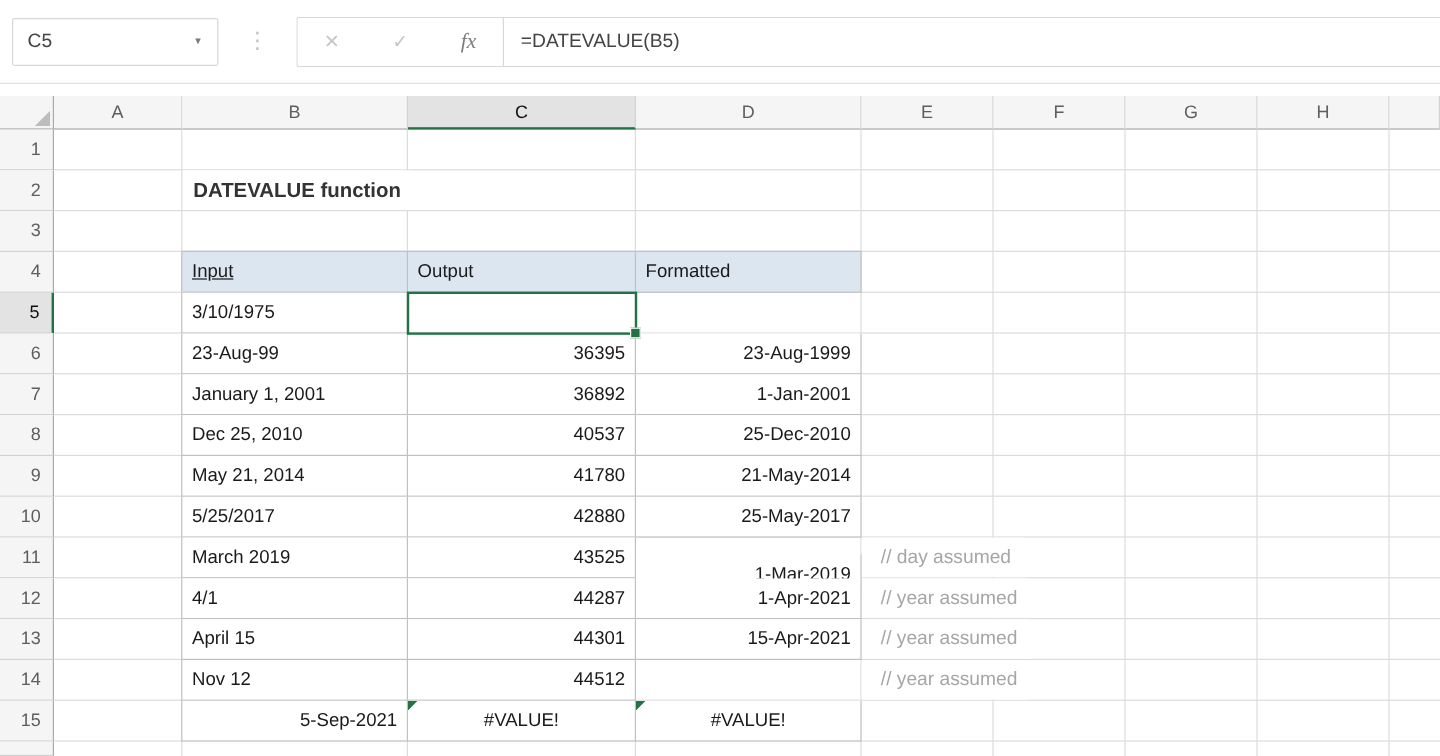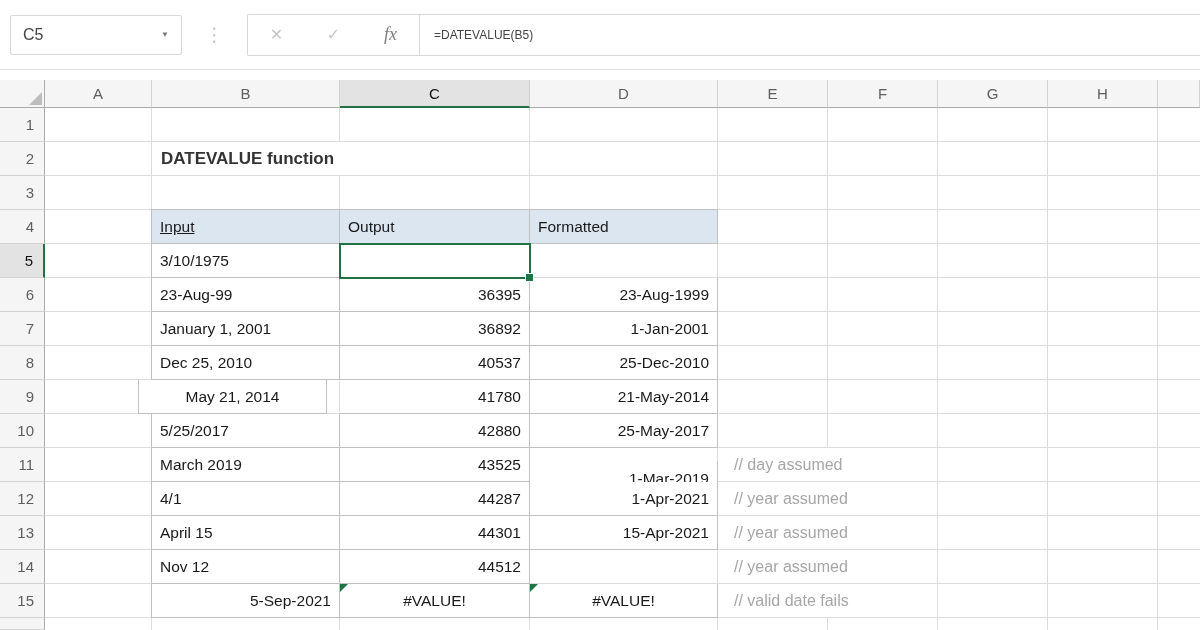--- a/index.html
+++ b/index.html
@@ -28,21 +28,21 @@
   }
   .nb-arrow{margin-left:auto;font-size:8px;color:#7a7a7a;}
   .dots{width:65px;text-align:center;font-size:19px;color:#C4C4C4;}
   .fx-group{
     flex:1;height:40px;border:1px solid #D8D8D8;border-right:none;
     border-radius:2px 0 0 2px;display:flex;align-items:center;background:#fff;
   }
   .fbtn{width:57px;text-align:center;font-size:16px;color:#C6C6C6;cursor:default;}
   .fbtn.fx{font-family:"Liberation Serif",serif;font-style:italic;font-size:18px;color:#7d7d7d;}
   .vdiv{width:1px;height:40px;background:#D8D8D8;}
-  .formula-text{padding:0 14px;font-size:12px;color:#444;white-space:nowrap;}
+  .formula-text{padding:0 14px;font-size:16px;color:#444;white-space:nowrap;}
   
   .sheet{position:relative;width:1200px;height:550px;margin-top:10px;overflow:hidden;background:#fff;}
   .gl{position:absolute;background:var(--grid);z-index:1;}
   .colh{
     position:absolute;top:0;background:var(--hbg);z-index:4;box-sizing:border-box;
     text-align:center;line-height:27px;font-size:15px;color:#5E5E5E;
     border-right:1px solid #D2D2D2;border-bottom:1px solid #ABABAB;
   }
   .colh.sel{background:var(--hsel);color:#111;border-bottom:2px solid var(--green);}
   .rowh{
@@ -161,21 +161,21 @@
       <div class="tcell tfirst" style="left: 151px; top: 164px; width: 189px; height: 34px;">3/10/1975</div>
       <div class="tcell tfirst" style="left: 151px; top: 198px; width: 189px; height: 34px;">23-Aug-99</div>
       <div class="tcell num" style="left: 340px; top: 198px; width: 190px; height: 34px;">36395</div>
       <div class="tcell num" style="left: 530px; top: 198px; width: 188px; height: 34px;">23-Aug-1999</div>
       <div class="tcell tfirst" style="left: 151px; top: 232px; width: 189px; height: 34px;">January 1, 2001</div>
       <div class="tcell num" style="left: 340px; top: 232px; width: 190px; height: 34px;">36892</div>
       <div class="tcell num" style="left: 530px; top: 232px; width: 188px; height: 34px;">1-Jan-2001</div>
       <div class="tcell tfirst" style="left: 151px; top: 266px; width: 189px; height: 34px;">Dec 25, 2010</div>
       <div class="tcell num" style="left: 340px; top: 266px; width: 190px; height: 34px;">40537</div>
       <div class="tcell num" style="left: 530px; top: 266px; width: 188px; height: 34px;">25-Dec-2010</div>
-      <div class="tcell tfirst" style="left: 138px; top: 300px; width: 189px; height: 34px; text-align: center;">May 21, 2014</div>
+      <div class="tcell tfirst" style="left: 151px; top: 300px; width: 189px; height: 34px;">May 21, 2014</div>
       <div class="tcell num" style="left: 340px; top: 300px; width: 190px; height: 34px;">41780</div>
       <div class="tcell num" style="left: 530px; top: 300px; width: 188px; height: 34px;">21-May-2014</div>
       <div class="tcell tfirst" style="left: 151px; top: 334px; width: 189px; height: 34px;">5/25/2017</div>
       <div class="tcell num" style="left: 340px; top: 334px; width: 190px; height: 34px;">42880</div>
       <div class="tcell num" style="left: 530px; top: 334px; width: 188px; height: 34px;">25-May-2017</div>
       <div class="tcell tfirst" style="left: 151px; top: 368px; width: 189px; height: 34px;">March 2019</div>
       <div class="tcell num" style="left: 340px; top: 368px; width: 190px; height: 34px;">43525</div>
       <div class="tcell num" style="left: 530px; top: 382px; width: 188px; height: 34px;">1-Mar-2019</div>
       <div class="floating-cell comment" style="left: 718px; top: 368px; height: 33px;">// day assumed</div>
       <div class="tcell tfirst" style="left: 151px; top: 402px; width: 189px; height: 34px;">4/1</div>
@@ -185,18 +185,17 @@
       <div class="tcell tfirst" style="left: 151px; top: 436px; width: 189px; height: 34px;">April 15</div>
       <div class="tcell num" style="left: 340px; top: 436px; width: 190px; height: 34px;">44301</div>
       <div class="tcell num" style="left: 530px; top: 436px; width: 188px; height: 34px;">15-Apr-2021</div>
       <div class="floating-cell comment" style="left: 718px; top: 436px; height: 33px;">// year assumed</div>
       <div class="tcell tfirst" style="left: 151px; top: 470px; width: 189px; height: 34px;">Nov 12</div>
       <div class="tcell num" style="left: 340px; top: 470px; width: 190px; height: 34px;">44512</div>
       <div class="floating-cell comment" style="left: 718px; top: 470px; height: 33px;">// year assumed</div>
       <div class="tcell tfirst" style="left: 151px; top: 504px; width: 189px; height: 34px; text-align: right;">5-Sep-2021</div>
       <div class="tcell err" style="left: 340px; top: 504px; width: 190px; height: 34px;">#VALUE!<div class="err-tri"></div></div>
       <div class="tcell err" style="left: 530px; top: 504px; width: 188px; height: 34px;">#VALUE!<div class="err-tri"></div></div>
-      <div class="floating-cell comment" style="left: 718px; top: 504px; height: 33px;">// valid date fails</div>
       <div class="selection" style="left: 339px; top: 163px; width: 192px; height: 36px;">
         <div class="fill-handle"></div>
       </div>
     </div>
 </div>
 
 </body></html>

